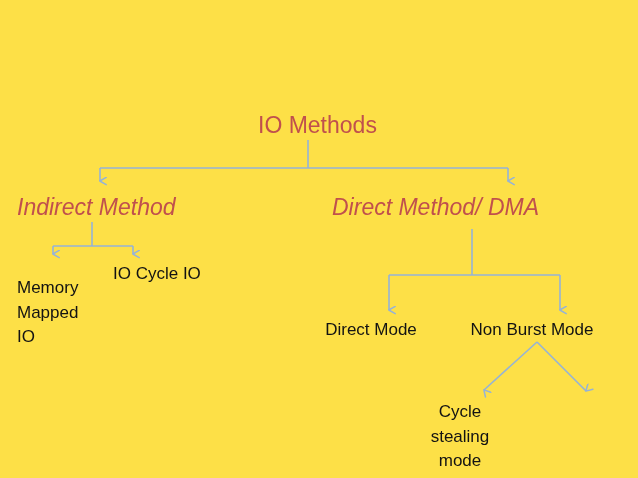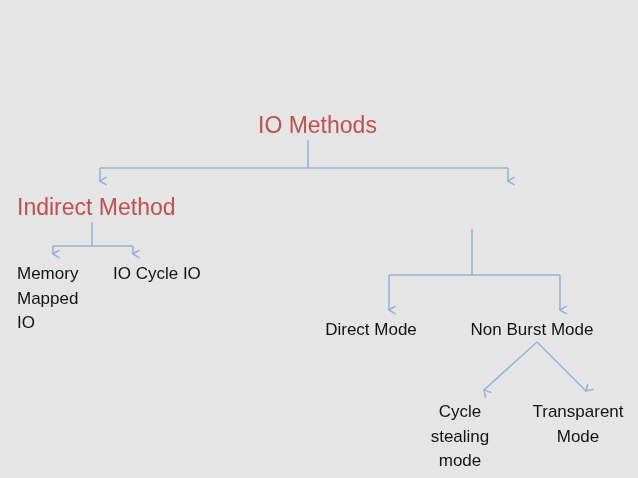--- a/index.html
+++ b/index.html
@@ -7,21 +7,21 @@
     padding: 0;
     background: #ffffff;
   }
   body {
     font-family: "Liberation Sans", sans-serif;
   }
   #canvas {
     position: relative;
     width: 638px;
     height: 478px;
-    background: #e5e5e5;
+    background: #fde047;
     overflow: hidden;
   }
   #connectors {
     position: absolute;
     left: 0;
     top: 0;
     width: 638px;
     height: 478px;
   }
   .node {
@@ -30,29 +30,30 @@
     line-height: 1.45;
     color: #000000;
   }
   .node.level0 {
     color: #C0504D;
     font-size: 23px;
   }
   .node.level1 {
     color: #C0504D;
     font-size: 23px;
+    font-style: italic;
   }
   .node.leaf {
     color: #131313;
     font-size: 17px;
   }
   .n-root   { left: 258px; top: 109px; }
   .n-indirect { left: 17px;  top: 191px; }
   .n-direct   { left: 332px; top: 191px; }
-  .n-memmapped { left: 17px;  top: 262px; text-align: left; }
+  .n-memmapped { left: 17px;  top: 276px; text-align: left; }
   .n-iomapped  { left: 113px; top: 262px; text-align: left; }
   .n-burst     { left: 316px; top: 318px; text-align: center; width: 110px; }
   .n-nonburst  { left: 448px; top: 318px; text-align: center; width: 168px; }
   .n-cycle     { left: 414px; top: 400px; text-align: center; width: 92px; }
   .n-transparent { left: 519px; top: 400px; text-align: center; width: 118px; }
 </style>
 </head>
 <body>
 
 <div id="canvas">
@@ -93,31 +94,30 @@
       <path d="M537,342 L484,390" marker-end="url(#arr)"></path>
 
       <path d="M537,342 L586,391" marker-end="url(#arr)"></path>
     </g>
   </svg>
 
   <div class="node level0 n-root">IO Methods</div>
 
   <div class="node level1 n-indirect">Indirect Method</div>
 
+  <div class="node level1 n-direct">Direct Method/ DMA</div>
 
   <div class="node leaf n-memmapped">Memory
 Mapped
 IO</div>
 
   <div class="node leaf n-iomapped">IO Cycle IO</div>
 
   <div class="node leaf n-burst">Direct Mode</div>
 
   <div class="node leaf n-nonburst">Non Burst Mode</div>
 
   <div class="node leaf n-cycle">Cycle
 stealing
 mode</div>
 
-  <div class="node leaf n-transparent">Transparent
-Mode</div>
 
 </div>
 
 </body></html>

